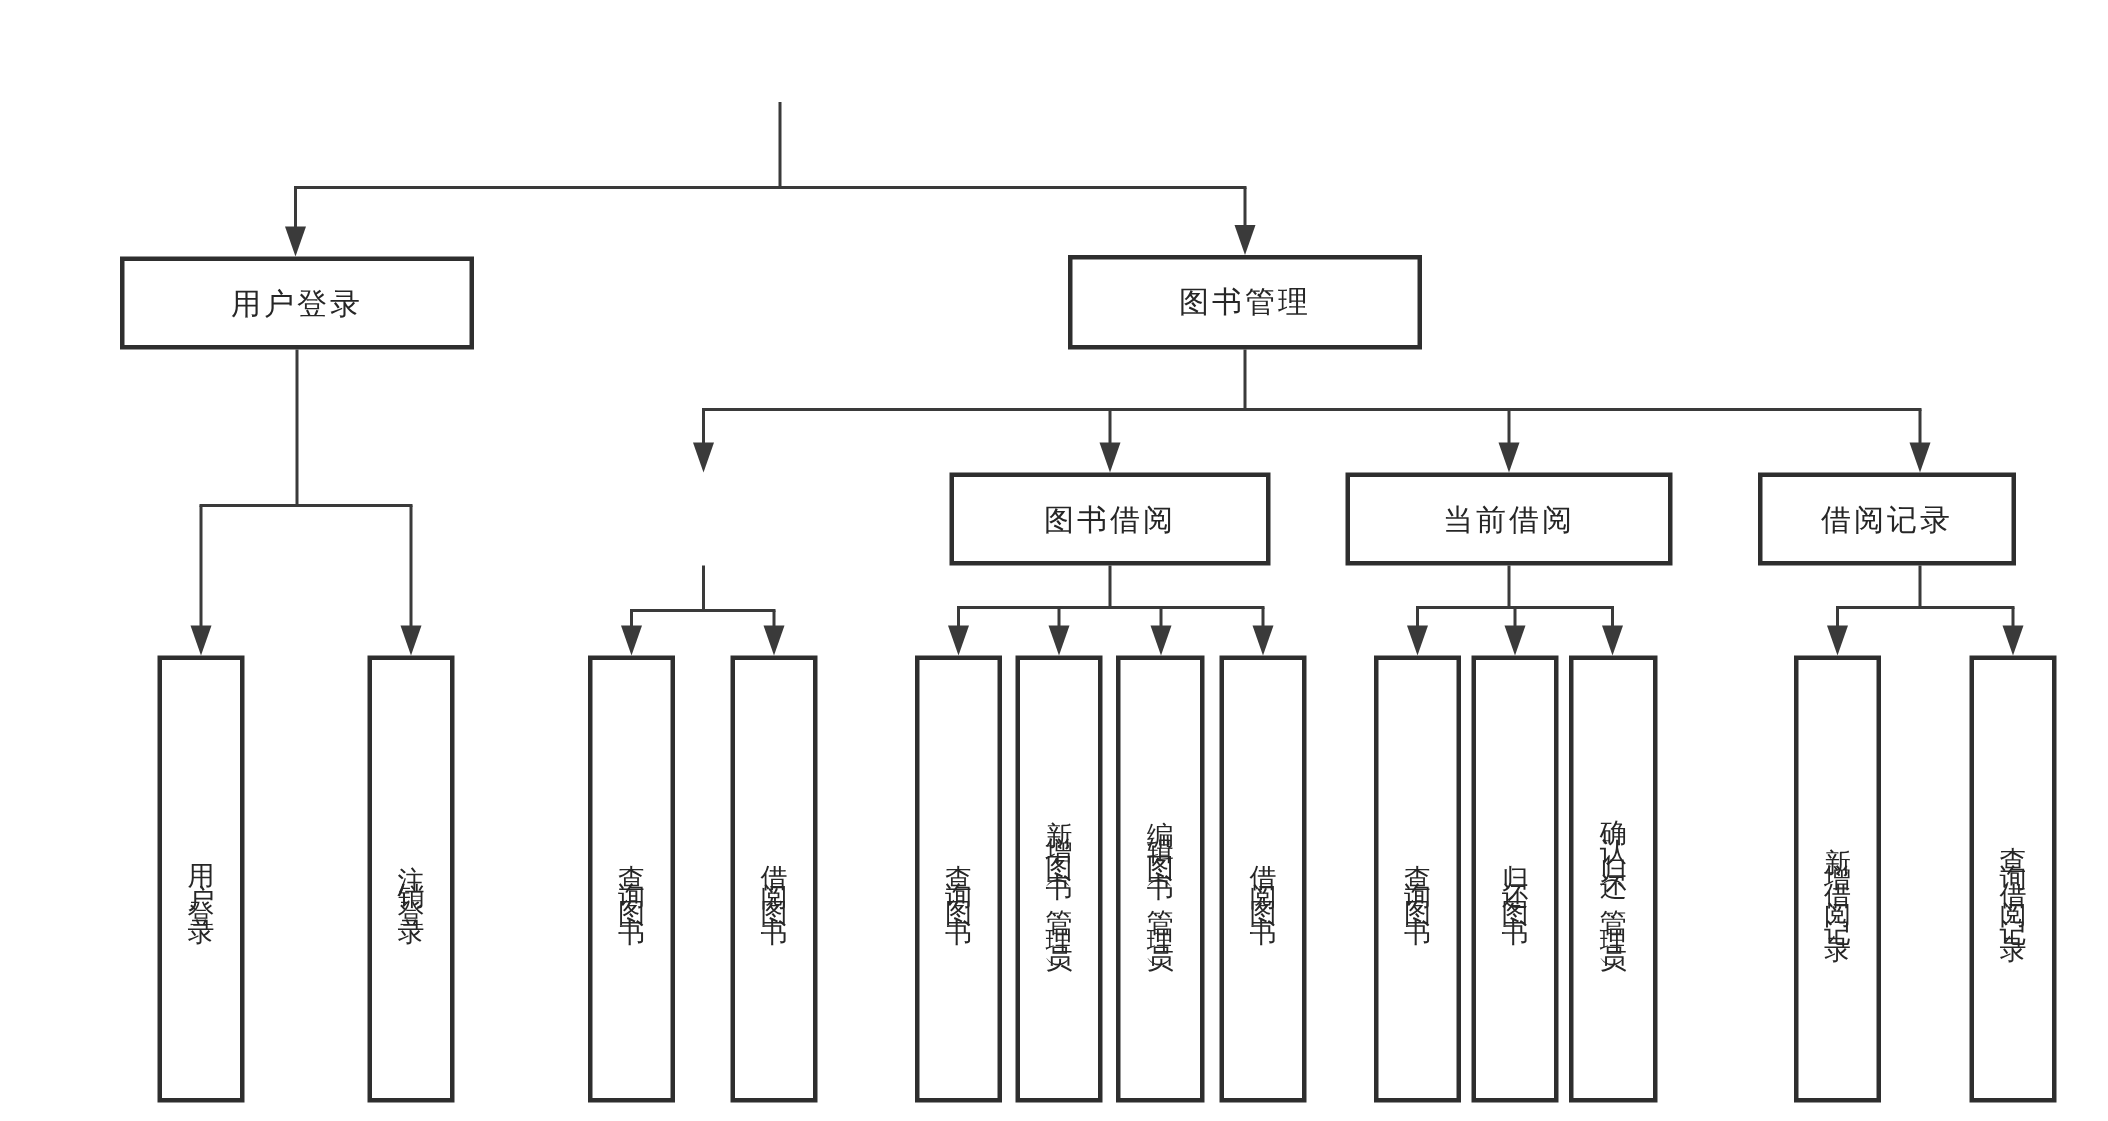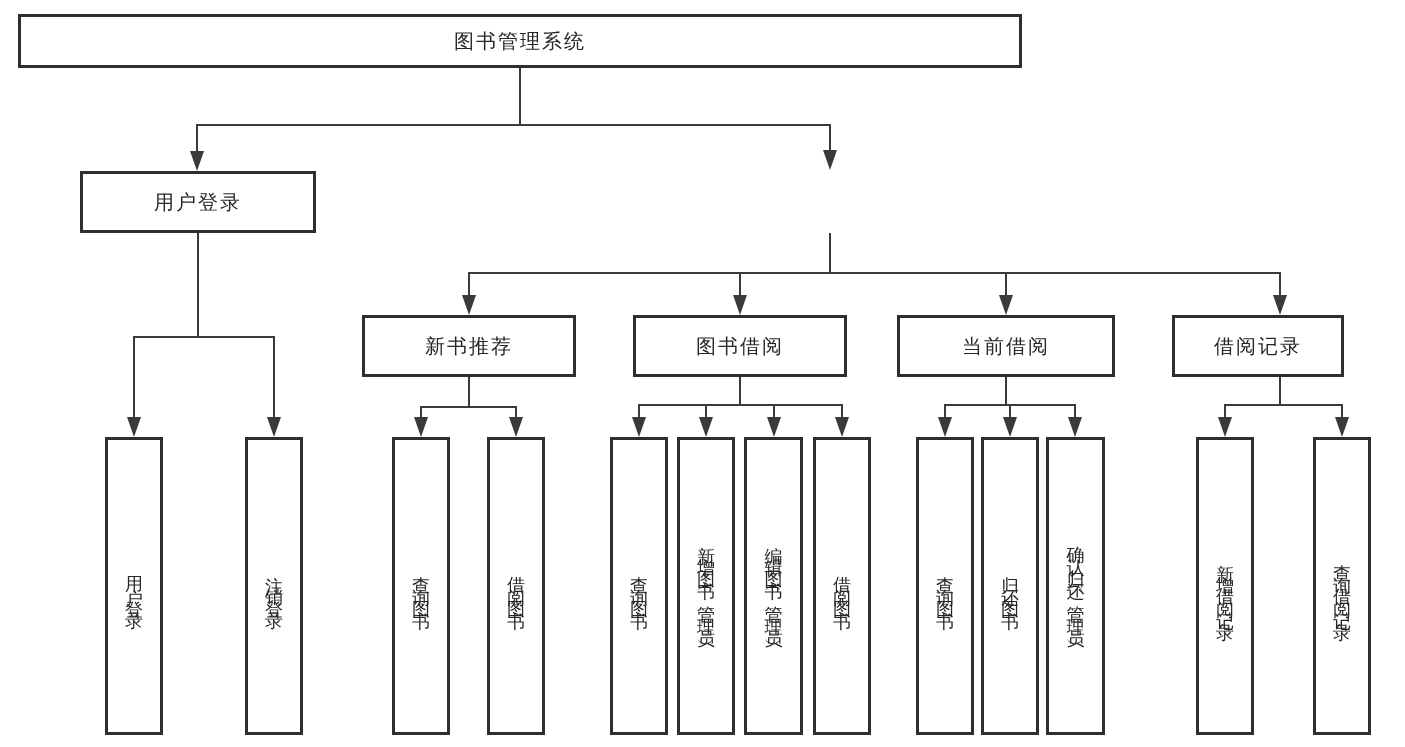--- a/index.html
+++ b/index.html
@@ -59,31 +59,28 @@
     color: var(--watermark);
     text-shadow: 0 0 2px rgba(255,255,255,0.9);
     white-space: nowrap;
   }
 </style>
 </head>
 <body>
 
 <div class="stage">
 
-  <div class="hbox" style="left:18px;top:14px;width:1004px;height:54px">
-    <span class="lbl">图书管理系统</span>
-  </div>
 
   <div class="hbox" style="left:80px;top:171px;width:236px;height:62px">
     <span class="lbl">用户登录</span>
   </div>
+  <div class="hbox" style="left:712px;top:170px;width:236px;height:63px">
+    <span class="lbl">图书管理</span>
+  </div>
 
-  <div class="hbox" style="left:362px;top:315px;width:214px;height:62px">
-    <span class="lbl">新书推荐</span>
-  </div>
   <div class="hbox" style="left:897px;top:315px;width:218px;height:62px">
     <span class="lbl">当前借阅</span>
   </div>
   <div class="hbox" style="left:633px;top:315px;width:214px;height:62px">
     <span class="lbl">图书借阅</span>
   </div>
   <div class="hbox" style="left:1172px;top:315px;width:172px;height:62px">
     <span class="lbl">借阅记录</span>
   </div>
 

